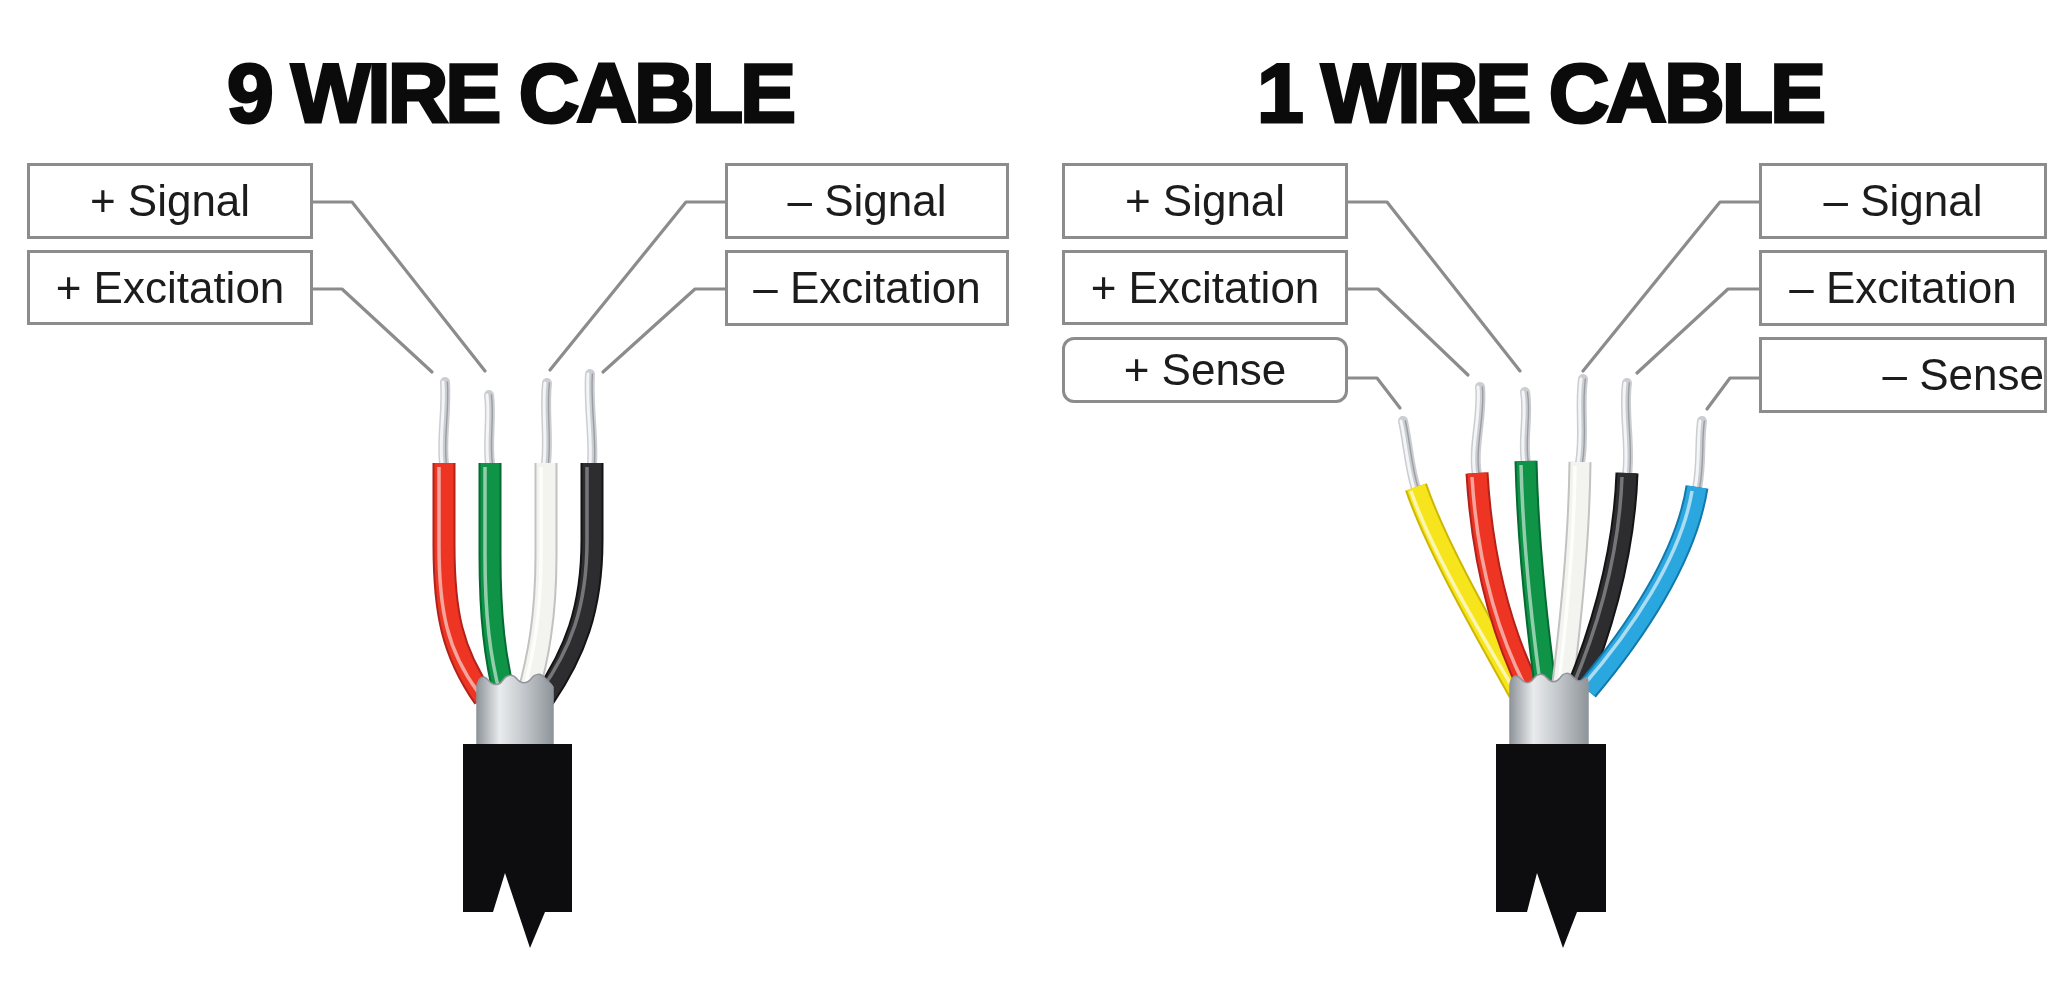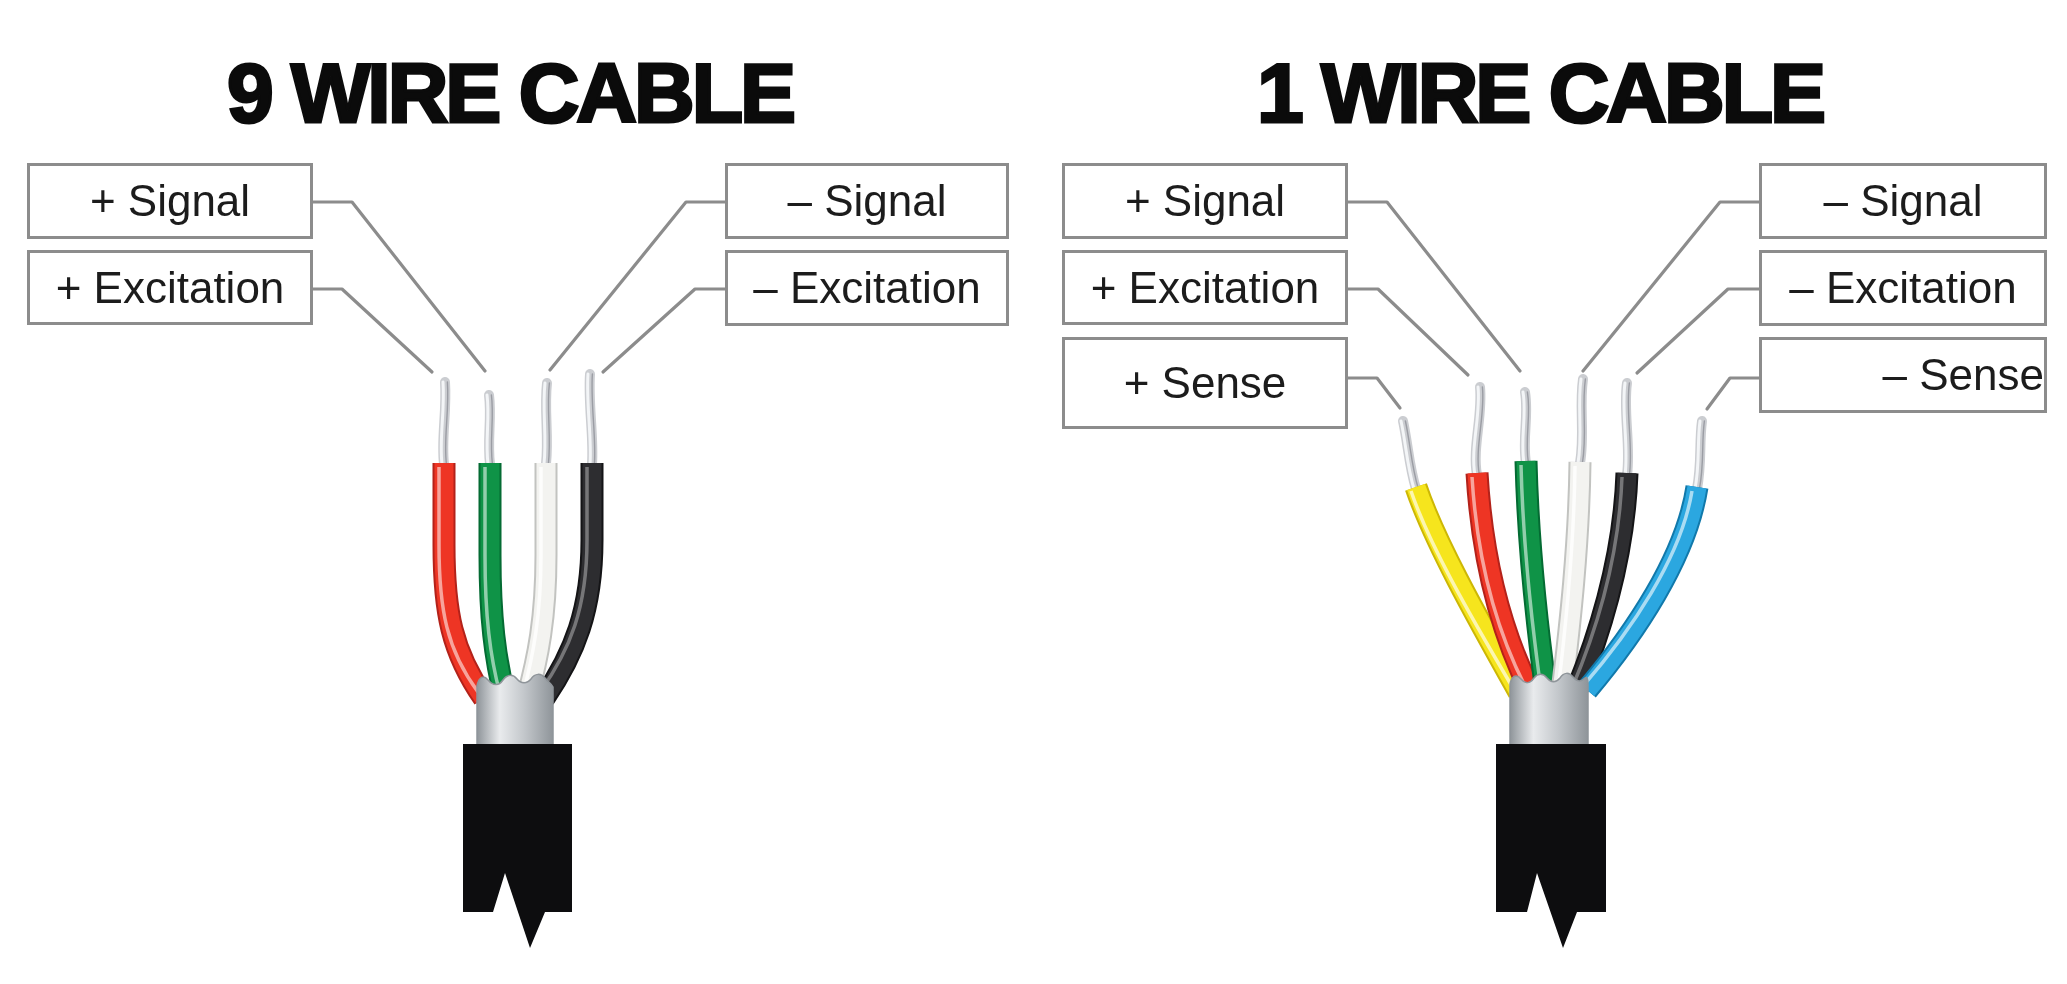--- a/index.html
+++ b/index.html
@@ -195,21 +195,21 @@
   <div class="label-box" style="left:725px;top:250px;width:284px;height:76px;">
     <span>– Excitation</span>
   </div>
 
   <div class="label-box" style="left:1062px;top:163px;width:286px;height:76px;">
     <span>+ Signal</span>
   </div>
   <div class="label-box" style="left:1062px;top:250px;width:286px;height:75px;">
     <span>+ Excitation</span>
   </div>
-  <div class="label-box" style="left:1062px;top:337px;width:286px;height:92px;">
+  <div class="label-box" style="left:1062px;top:337px;width:286px;height:66px;border-radius:12px;">
     <span>+ Sense</span>
   </div>
   <div class="label-box" style="left:1759px;top:163px;width:288px;height:76px;">
     <span>– Signal</span>
   </div>
   <div class="label-box" style="left:1759px;top:250px;width:288px;height:76px;">
     <span>– Excitation</span>
   </div>
   <div class="label-box" style="left:1759px;top:337px;width:288px;height:76px;justify-content:flex-end;">
     <span>– Sense</span>

